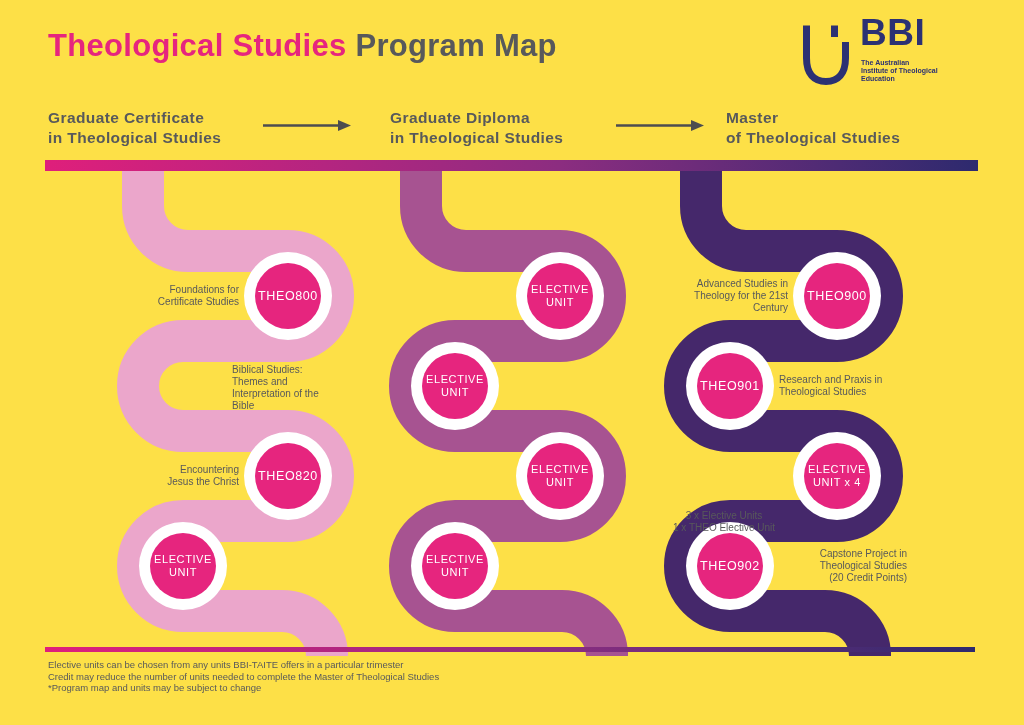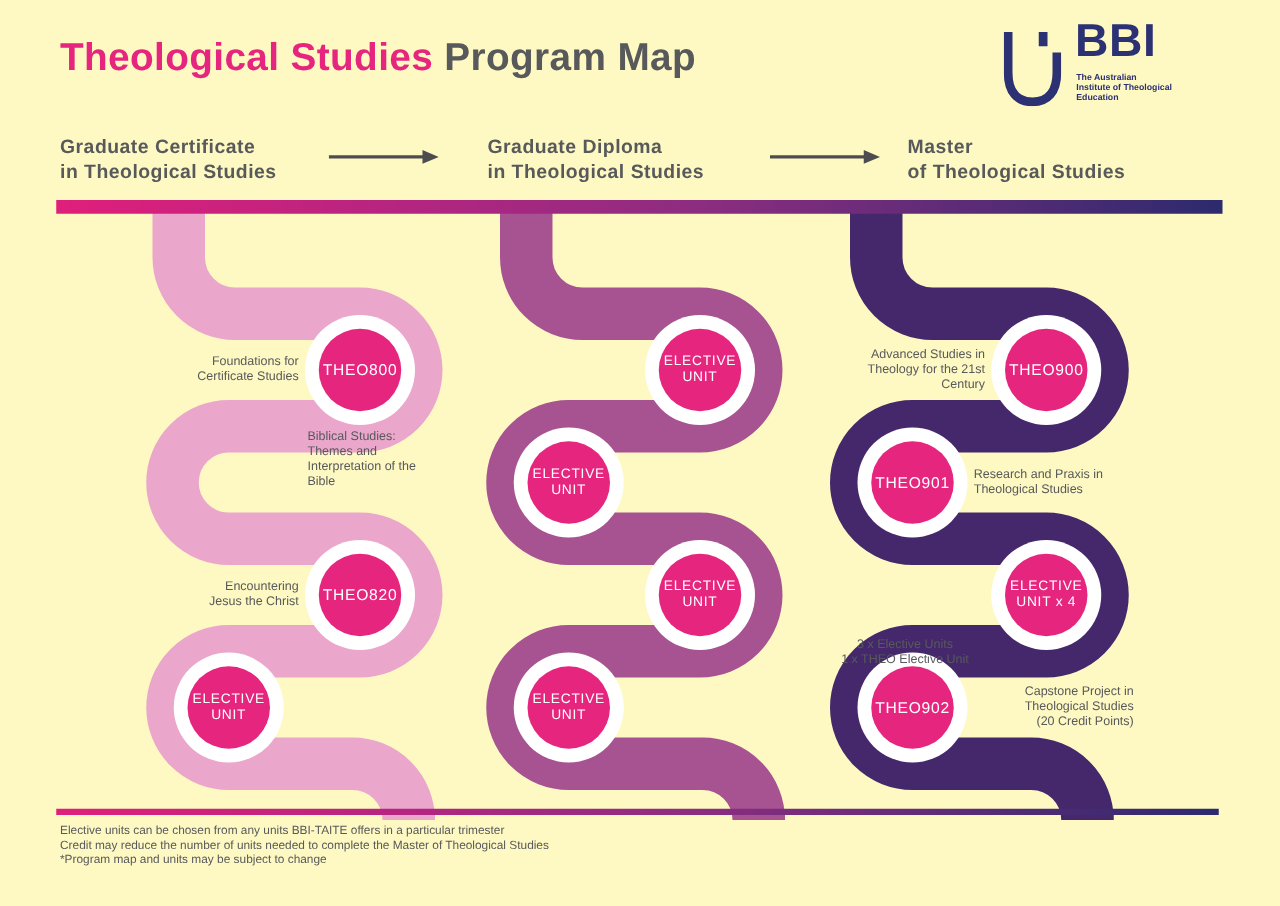--- a/index.html
+++ b/index.html
@@ -1,17 +1,17 @@
 <!DOCTYPE html>
 <html><head>
 <meta charset="utf-8">
 <style>
   html,body{margin:0;padding:0;background:#ffffff;}
   body{font-family:"Liberation Sans", sans-serif;}
-  #page{position:relative;width:1024px;height:725px;background:#fef9c3;overflow:hidden;}
+  #page{position:relative;width:1024px;height:725px;background:#fde047;overflow:hidden;}
 
   
   #title{position:absolute;left:48px;top:28px;font-size:31px;font-weight:bold;letter-spacing:.3px;white-space:nowrap;}
   #title .hl{color:#e6257e;}
   #title .rest{color:#58595b;}
 
   
   #logo{position:absolute;left:803px;top:18px;width:200px;height:72px;}
   #logo .shield{position:absolute;left:0;top:4px;}
   #logo .bbi{position:absolute;left:57px;top:-6px;font-size:37px;font-weight:bold;color:#2c3173;letter-spacing:.5px;}
@@ -89,21 +89,21 @@
 
   <div id="footnotes">
     <div>Elective units can be chosen from any units BBI-TAITE offers in a particular trimester</div>
     <div>Credit may reduce the number of units needed to complete the Master of Theological Studies</div>
     <div>*Program map and units may be subject to change</div>
   </div>
 
 <div class="unit-node single" style="left: 255px; top: 263px;">THEO800</div>
     <div class="side-label" style="top: 296px; right: 785px; text-align: right;">Foundations for
 Certificate Studies</div>
-    <div class="side-label" style="top: 368px; left: 232px; text-align: left; margin-left: 14px;">Biblical Studies:
+    <div class="side-label" style="top: 388px; left: 232px; text-align: left;">Biblical Studies:
 Themes and
 Interpretation of the
 Bible</div>
     <div class="unit-node single" style="left: 255px; top: 443px;">THEO820</div>
     <div class="side-label" style="top: 476px; right: 785px; text-align: right;">Encountering
 Jesus the Christ</div>
     <div class="unit-node multi" style="left: 150px; top: 533px;">ELECTIVE
 UNIT</div>
     <div class="unit-node multi" style="left: 527px; top: 263px;">ELECTIVE
 UNIT</div>

